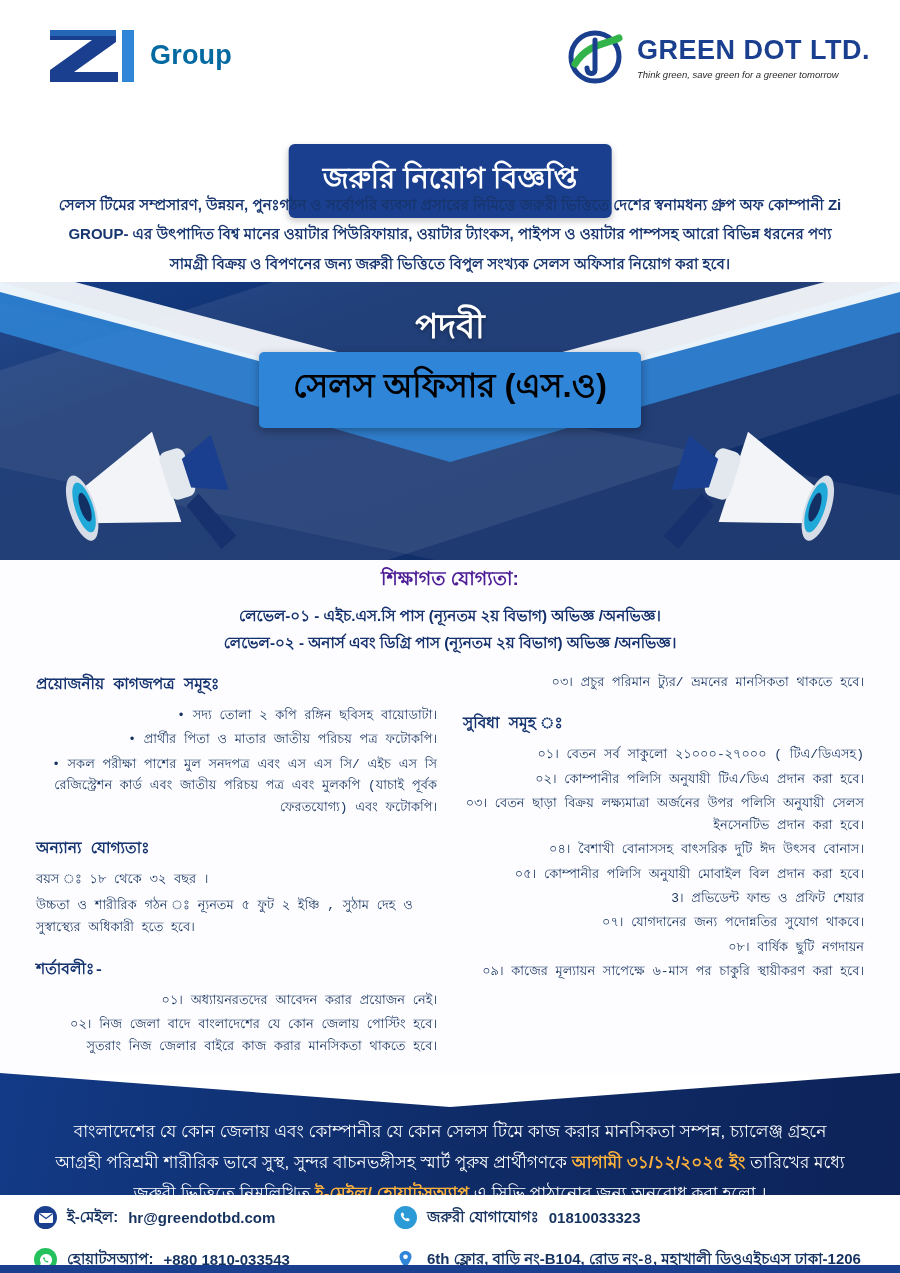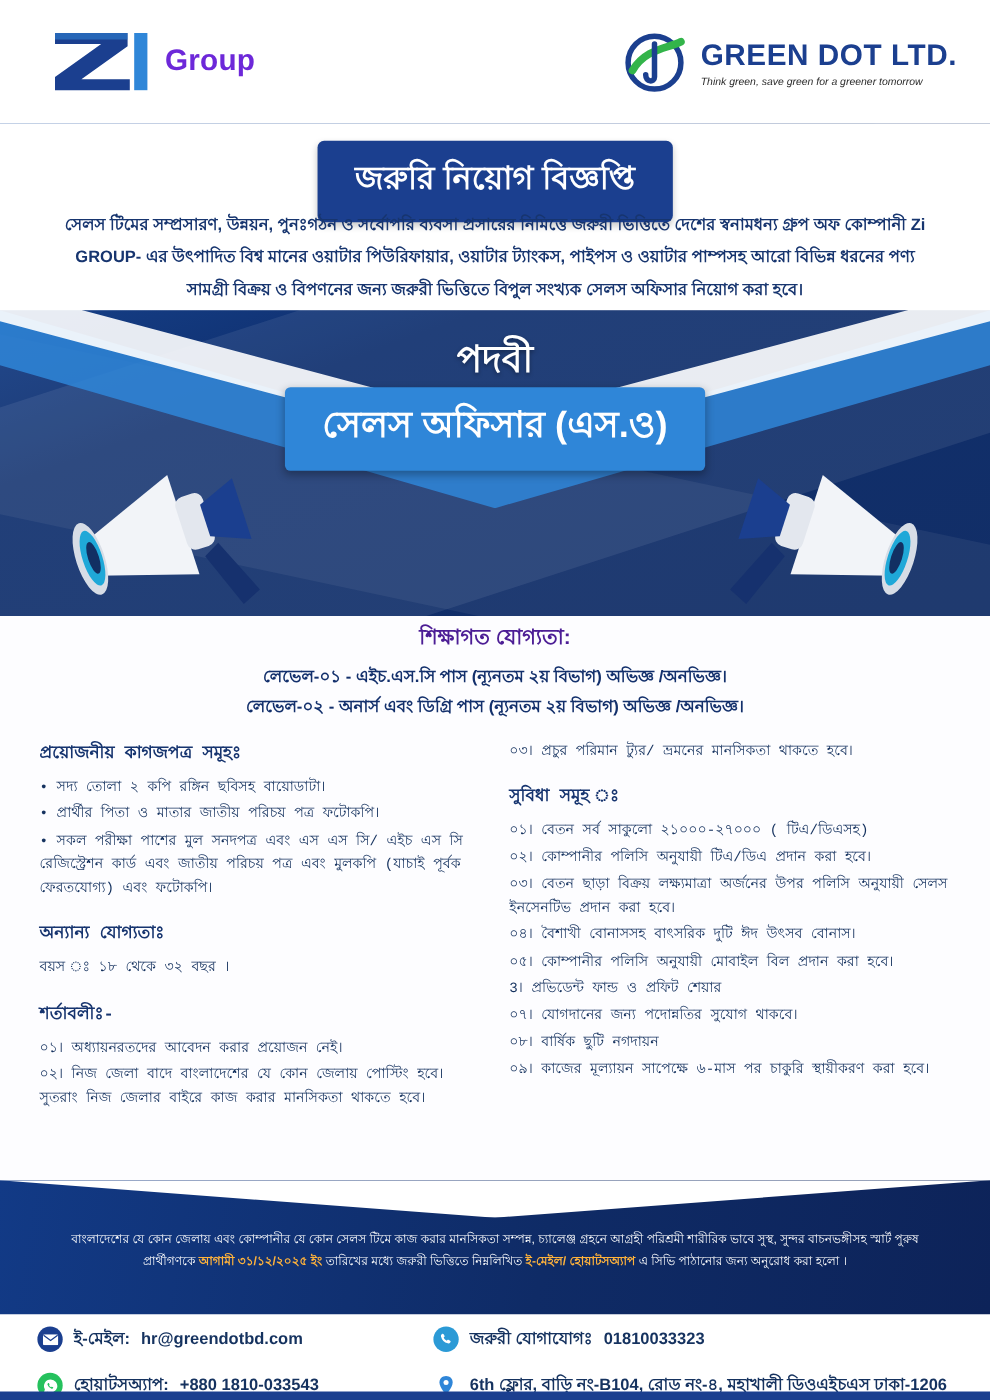--- a/index.html
+++ b/index.html
@@ -34,21 +34,21 @@
     align-items: center;
   }
   .zi-mark {
     width: 94px; height: 58px;
     position: relative;
   }
   .zi-mark svg { display: block; }
   .zi-group-word {
     font-size: 27px;
     font-weight: bold;
-    color: #6d28d9;
+    color: #0369a1;
     margin-left: 10px;
     letter-spacing: .2px;
   }
 
   .logo-green {
     position: absolute;
     right: 30px; top: 30px;
     display: flex;
     align-items: flex-start;
   }
@@ -98,21 +98,21 @@
   
   .mega { position: absolute; }
   .mega svg { display:block; }
   .mega-left  { left: 55px;  top: 300px; }
   .mega-right { right: 55px; top: 300px; }
 
   
   .title-box {
     position: absolute;
     left: 50%; transform: translateX(-50%);
-    top: 128px;
+    top: 144px;
     background: #1b3f8f;
     color: #fff;
     border-radius: 6px;
     padding: 11px 34px 14px;
     font-size: 29px;
     font-weight: bold;
     z-index: 14;
     box-shadow: 0 3px 7px rgba(0,0,0,.22);
     white-space: nowrap;
   }
@@ -137,21 +137,21 @@
     font-size: 34px;
     font-weight: bold;
     z-index: 15;
     text-shadow: 0 2px 4px rgba(0,0,0,.35);
   }
   .pos-value {
     position: absolute;
     top: 352px; left: 50%;
     transform: translateX(-50%);
     background: #2f86d8;
-    color: #ffffff;
+    color: #000000;
     font-size: 33px;
     font-weight: bold;
     padding: 8px 34px 12px;
     border-radius: 5px;
     z-index: 15;
     white-space: nowrap;
     box-shadow: 0 3px 8px rgba(0,0,0,.3);
   }
 
   
@@ -180,21 +180,21 @@
     font-family: Liberation Mono, monospace;
   }
   .col { width: 50%; }
   .sec-title {
     font-size: 15.5px;
     font-weight: bold;
     color: #16346f;
     margin: 0 0 7px 0;
   }
   .sec-title.mt { margin-top: 18px; }
-  ul.items { list-style: none; }
+  ul.items { list-style: none; text-align: right; }
   ul.items li {
     font-size: 12.9px;
     color: #15325f;
     line-height: 1.66;
     margin-bottom: 3px;
     font-weight: 500;
   }
   .plain {
     font-size: 12.9px; color: #15325f; line-height: 1.7;
     margin-bottom: 4px; font-weight: 500;
@@ -219,21 +219,21 @@
   .special-title {
     text-align: center;
     font-size: 17px;
     font-weight: bold;
     color: #12306b;
     margin-top: -2px;
   }
   .special-body {
     margin-top: 9px;
     text-align: center;
-    font-size: 11px;
+    font-size: 17px;
     line-height: 1.82;
     color: #ffffff;
   }
   .or { color: #ffb33c; font-weight: bold; }
 
   
   .footer {
     position: absolute;
     left: 0; right: 0; bottom: 0;
     height: 78px;
@@ -370,20 +370,21 @@
     <div class="col">
       <div class="sec-title">প্রয়োজনীয় কাগজপত্র সমূহঃ</div>
       <ul class="items">
         <li>• সদ্য তোলা ২ কপি রঙ্গিন ছবিসহ বায়োডাটা।</li>
         <li>• প্রার্থীর পিতা ও মাতার জাতীয় পরিচয় পত্র ফটোকপি।</li>
         <li>• সকল পরীক্ষা পাশের মুল সনদপত্র এবং এস এস সি/ এইচ এস সি রেজিস্ট্রেশন কার্ড এবং জাতীয় পরিচয় পত্র এবং মুলকপি (যাচাই পূর্বক ফেরতযোগ্য) এবং ফটোকপি।</li>
       </ul>
 
       <div class="sec-title mt">অন্যান্য যোগ্যতাঃ</div>
       <div class="plain">বয়স ঃ ১৮ থেকে ৩২ বছর ।</div>
+      <div class="plain">উচ্চতা ও শারীরিক গঠন ঃ ন্যূনতম ৫ ফুট ২ ইঞ্চি , সুঠাম দেহ ও সুস্বাস্থ্যের অধিকারী হতে হবে।</div>
 
       <div class="sec-title mt">শর্তাবলীঃ-</div>
       <ul class="items">
         <li>০১। অধ্যায়নরতদের আবেদন করার প্রয়োজন নেই।</li>
         <li>০২। নিজ জেলা বাদে বাংলাদেশের যে কোন জেলায় পোস্টিং হবে। সুতরাং নিজ জেলার বাইরে কাজ করার মানসিকতা থাকতে হবে।</li>
       </ul>
     </div>
 
     <div class="col">
       <ul class="items">

